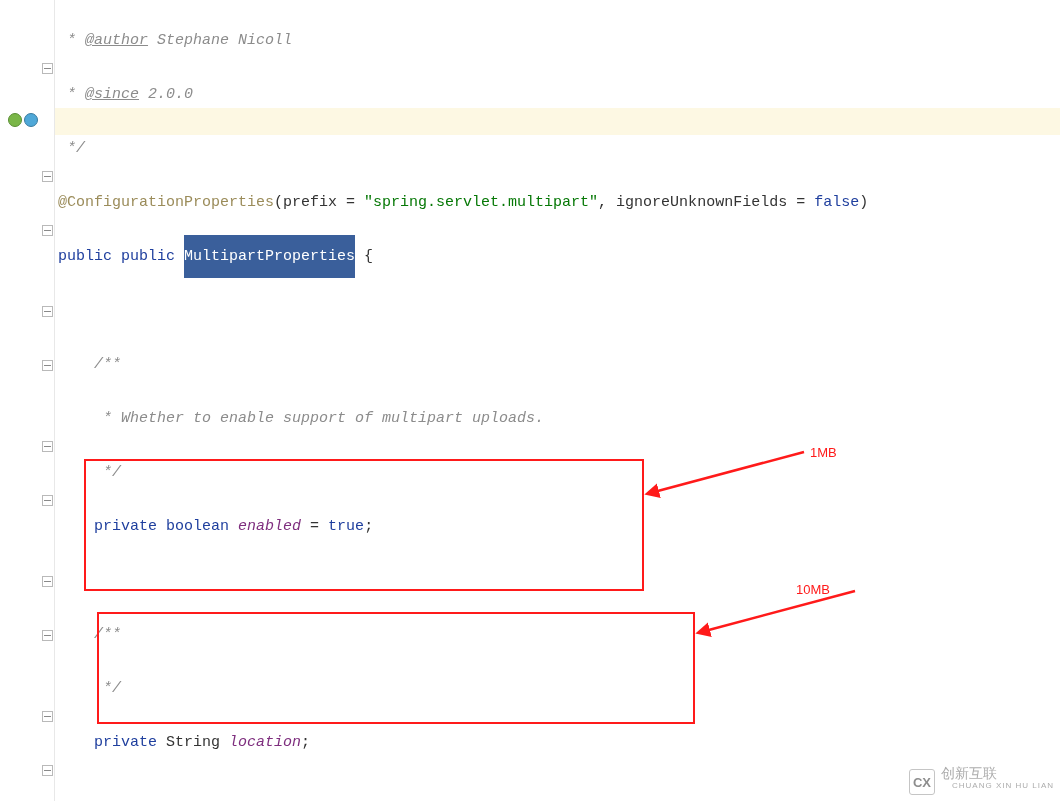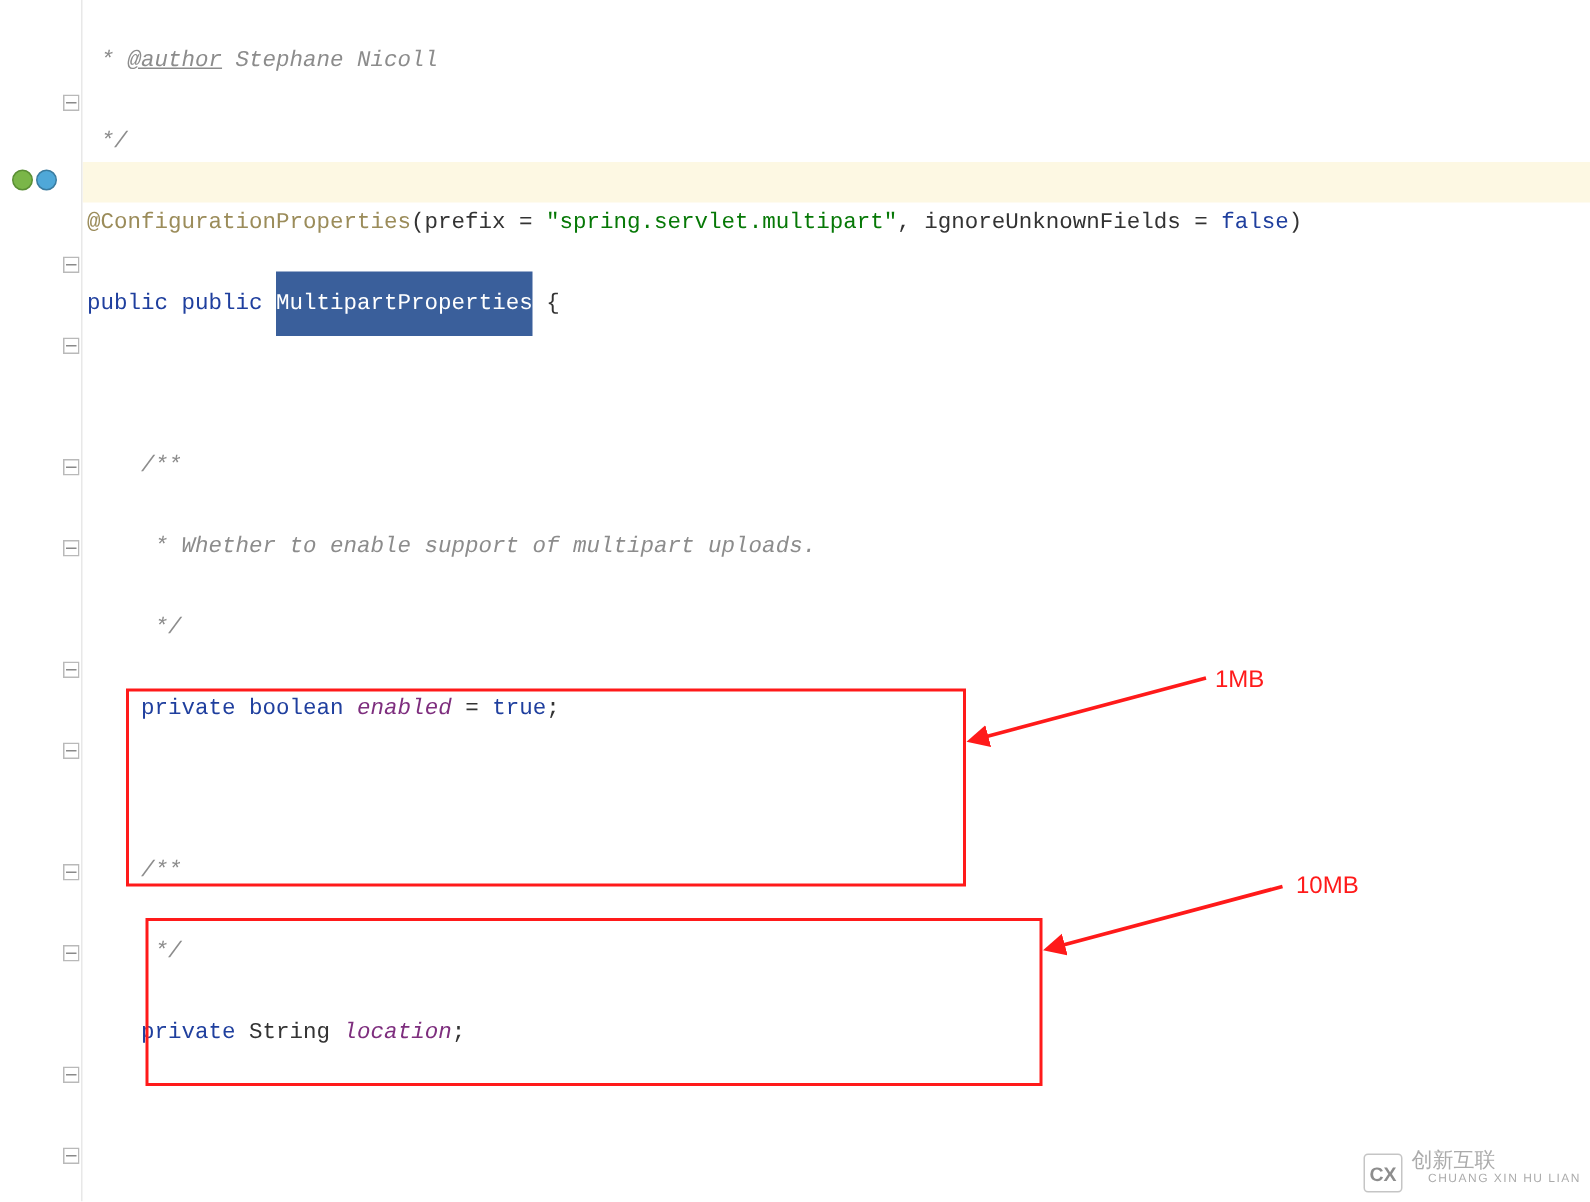--- a/index.html
+++ b/index.html
@@ -41,21 +41,21 @@
 .highlight-line {
   position:absolute; left:55px; right:0; height:27px;
   background:#fdf8e3;
 }
 .sel-box {
   background:#3a5f9b; color:#fff; padding:13px 0;
 }
 .redbox {
   position:absolute; border:2px solid #ff1a1a; background:transparent;
 }
-.anno-text { position:absolute; color:#ff1a1a; font-family:Arial,sans-serif; font-size:16px; }
+.anno-text { position:absolute; color:#ff1a1a; font-family:Arial,sans-serif; font-size:13px; }
 svg.arrow { position:absolute; overflow:visible; }
 .watermark {
   position:absolute; right:6px; bottom:6px;
   display:flex; align-items:center; gap:6px;
   font-family:"Microsoft YaHei",Arial,sans-serif; color:#9d9d9d; font-size:14px;
   opacity:.85;
 }
 .watermark .cx {
   width:26px;height:26px;border:1px solid #bbb;border-radius:3px;
   display:flex;align-items:center;justify-content:center;font-weight:bold;
@@ -137,20 +137,21 @@
   <div class="fold" style="top:764px">
     <svg viewBox="0 0 11 11">
         <rect x="0.5" y="0.5" width="10" height="10" fill="#fff" stroke="#b9b9b9"></rect>
         <line x1="2" y1="5.5" x2="9" y2="5.5" stroke="#8a8a8a"></line>
       </svg>
   </div>
 </div>
 
 <div class="code">
 <span class="line"><span class="comment"><span> * </span><span class="doctag">@author</span><span> Stephane Nicoll</span></span></span>
+<span class="line"><span class="comment"><span> * </span><span class="doctag">@since</span><span> 2.0.0</span></span></span>
 <span class="line"><span class="comment"> */</span></span>
 <span class="line"><span class="anno">@ConfigurationProperties</span><span>(prefix = </span><span class="str">"spring.servlet.multipart"</span><span>, ignoreUnknownFields = </span><span class="kw">false</span><span>)</span></span>
 <span class="line"><span class="kw">public</span> <span class="kw">public</span> <span class="sel-box">MultipartProperties</span><span> {</span></span>
 <span class="line"></span>
 <span class="line">    <span class="comment">/**</span></span>
 <span class="line">    <span class="comment"> * Whether to enable support of multipart uploads.</span></span>
 <span class="line">    <span class="comment"> */</span></span>
 <span class="line">    <span class="kw">private</span> <span class="kw">boolean</span> <span class="field">enabled</span><span> = </span><span class="kw">true</span><span>;</span></span>
 <span class="line"></span>
 <span class="line">    <span class="comment">/**</span></span>
@@ -186,21 +187,21 @@
 <svg class="arrow" style="left:695px; top:586px" width="170" height="60">
   <defs>
       <marker id="ah2" markerWidth="10" markerHeight="10" refX="2" refY="3" orient="auto">
     <path d="M0,0 L6,3 L0,6 Z" fill="#ff1a1a"></path>
       </marker>
     </defs>
   <line x1="160" y1="5" x2="10" y2="45" stroke="#ff1a1a" stroke-width="2.5" marker-end="url(#ah2)"></line>
 </svg>
 
 <div class="anno-text" style="left:810px; top:445px">1MB</div>
-<div class="anno-text" style="left:864px; top:582px">10MB</div>
+<div class="anno-text" style="left:796px; top:582px">10MB</div>
 
 <div class="watermark">
   <div class="cx">CX</div>
   <div>
     <span>创新互联</span>
     <span class="wm-sub">CHUANG XIN HU LIAN</span>
   </div>
 </div>
 
 </body></html>

